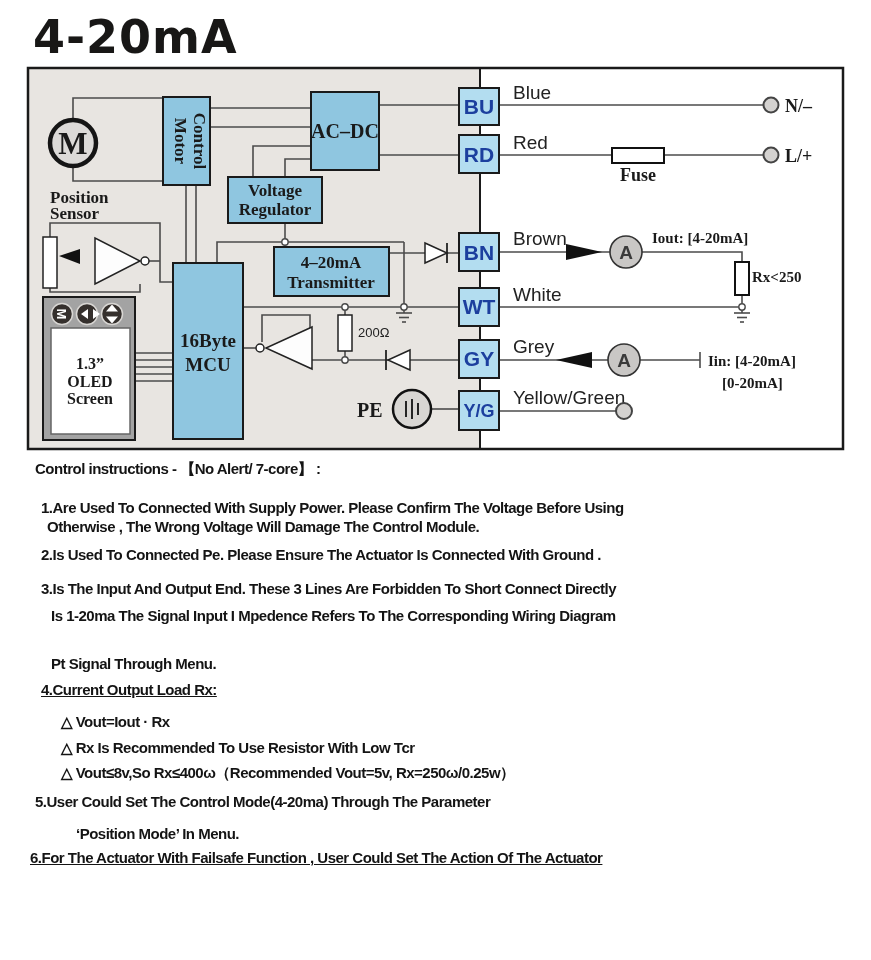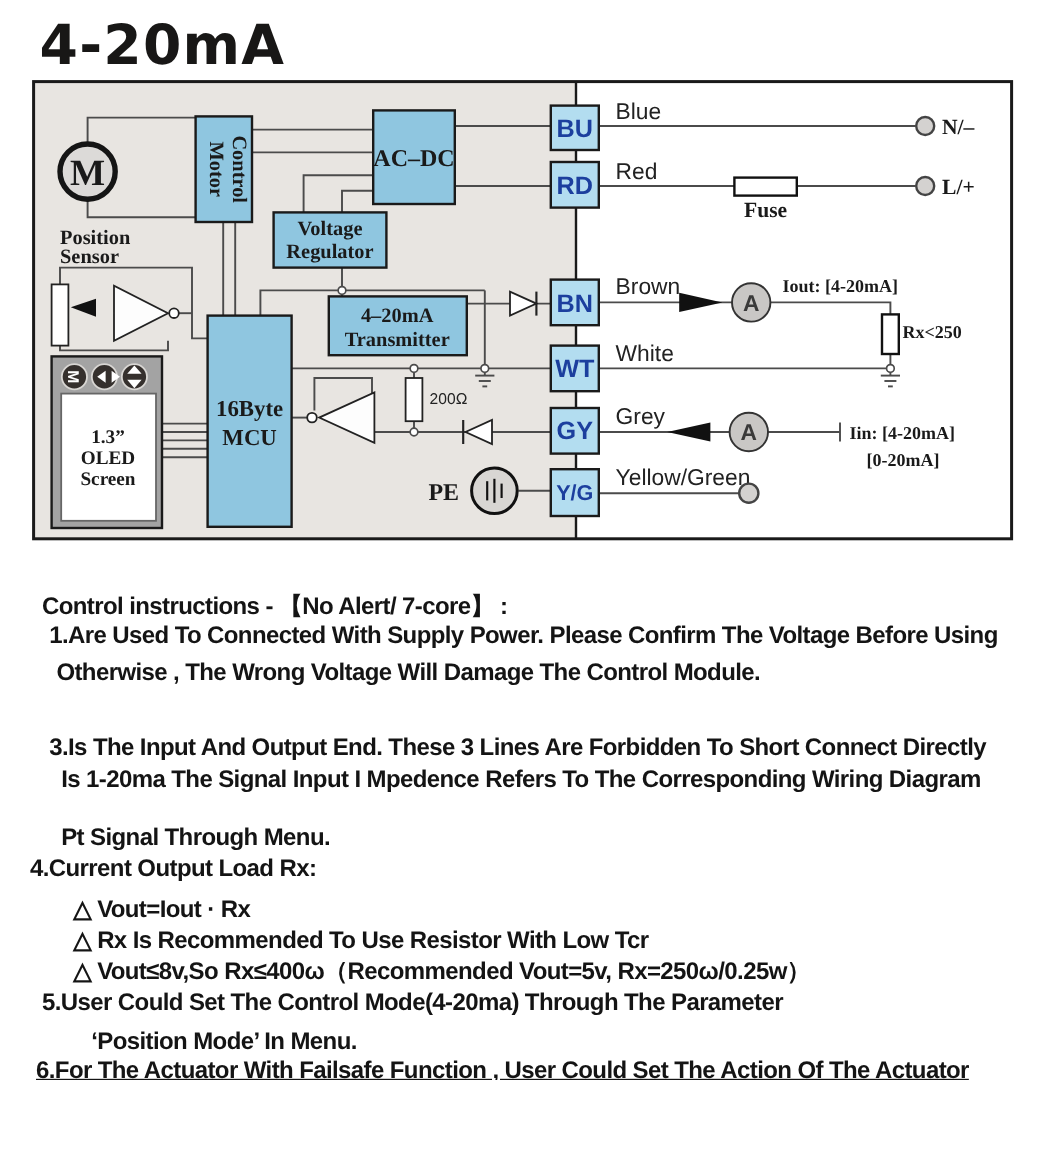--- a/index.html
+++ b/index.html
@@ -6,27 +6,27 @@
   #stage{position:relative;width:871px;height:900px;background:#fff;overflow:hidden;
          font-family:"Liberation Sans",sans-serif;}
   #page-title{position:absolute;left:33px;top:10px;font-size:46px;font-weight:bold;
          color:#181716;letter-spacing:1px;font-family:"DejaVu Sans",sans-serif;}
   svg{position:absolute;left:0;top:0;}
   svg text{font-family:"Liberation Serif",serif;font-weight:bold;fill:#1a1a1a;}
   svg text.sans{font-family:"Liberation Sans",sans-serif;font-weight:normal;fill:#222;}
   svg text.term{font-family:"Liberation Sans",sans-serif;font-weight:bold;fill:#1c3f9e;}
   svg text.amm{font-family:"Liberation Sans",sans-serif;font-weight:bold;fill:#3a3a3a;}
   svg text.white{fill:#fff;font-family:"Liberation Sans",sans-serif;}
-  .ins{position:absolute;white-space:nowrap;color:#141414;font-size:20px;
-       font-weight:bold;letter-spacing:-0.5px;font-family:"Liberation Sans",sans-serif;margin-top:32px;}
+  .ins{position:absolute;white-space:nowrap;color:#141414;font-size:15px;
+       font-weight:bold;letter-spacing:-0.5px;font-family:"Liberation Sans",sans-serif;}
   .h0{left:35px;top:460px;}
-  .l0{left:41px;top:487px;text-align:right;}  .l1{left:47px;top:518px;}
+  .l0{left:41px;top:499px;text-align:right;}  .l1{left:47px;top:518px;}
   .l2{left:41px;top:546px;}  .l3{left:41px;top:580px;}
   .l4{left:51px;top:607px;}  .l5{left:51px;top:632px;}
-  .l6{left:51px;top:655px;}  .l7{left:25px;top:681px;}
+  .l6{left:51px;top:655px;}  .l7{left:41px;top:681px;text-decoration:underline;}
   .l8{left:61px;top:713px;}  .l9{left:61px;top:739px;}
   .l10{left:61px;top:764px;} .l11{left:35px;top:793px;}
   .l12{left:76px;top:825px;} .l13{left:30px;top:849px;text-decoration:underline;}
   .l14{left:46px;top:871px;} .l15{left:46px;top:898px;}
 </style>
 </head>
 <body>
 
 <div id="stage">
   <div id="page-title">4-20mA</div>
@@ -204,20 +204,21 @@
     <text x="624" y="367" font-size="19" text-anchor="middle" class="amm">A</text>
     <text x="708" y="366" font-size="15">Iin: [4-20mA]</text>
     <text x="722" y="388" font-size="15">[0-20mA]</text>
 
     <circle cx="624" cy="411" r="8" fill="#d4d2d0" stroke="#444" stroke-width="2"></circle>
   </svg>
 
   <div class="ins h0">Control instructions - 【No Alert/ 7-core】 :</div>
   <div class="ins l0">1.Are Used To Connected With Supply Power. Please Confirm The Voltage Before Using</div>
   <div class="ins l1">Otherwise , The Wrong Voltage Will Damage The Control Module.</div>
+  <div class="ins l2">2.Is Used To Connected Pe. Please Ensure The Actuator Is Connected With Ground .</div>
   <div class="ins l3">3.Is The Input And Output End. These 3 Lines Are Forbidden To Short Connect Directly</div>
   <div class="ins l4">Is  1-20ma The Signal Input I Mpedence Refers To The Corresponding Wiring Diagram</div>
   <div class="ins l6">Pt Signal Through Menu.</div>
   <div class="ins l7">4.Current Output Load Rx:</div>
   <div class="ins l8">△ Vout=Iout · Rx</div>
   <div class="ins l9">△ Rx Is Recommended To Use Resistor With Low Tcr</div>
   <div class="ins l10">△ Vout≤8v,So Rx≤400ω（Recommended Vout=5v,  Rx=250ω/0.25w）</div>
   <div class="ins l11">5.User Could Set The Control Mode(4-20ma) Through The Parameter</div>
   <div class="ins l12">‘Position Mode’  In Menu.</div>
   <div class="ins l13">6.For The Actuator With Failsafe Function , User Could Set The Action Of The Actuator</div>

